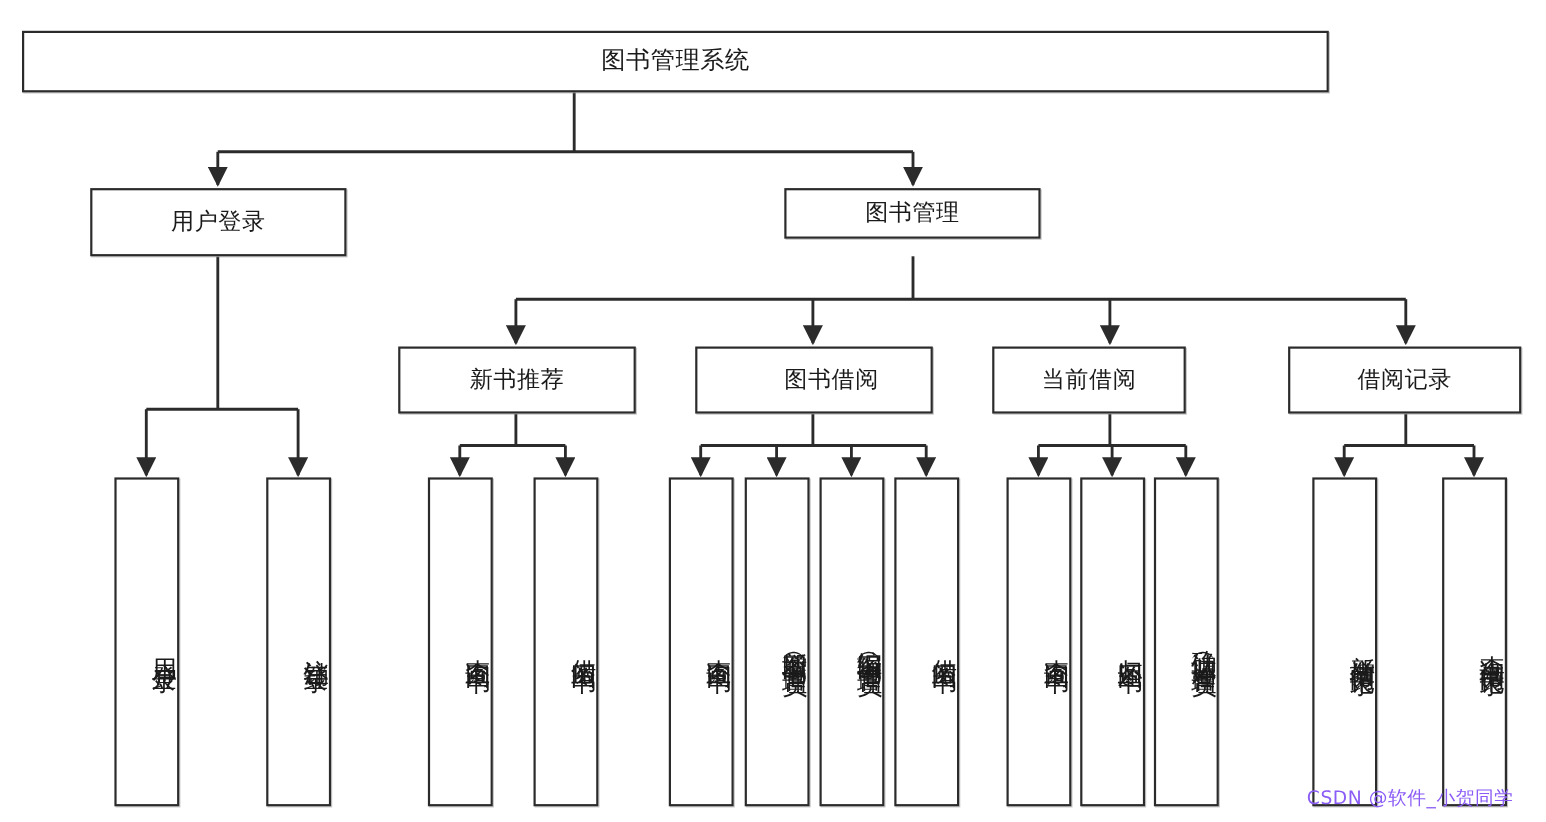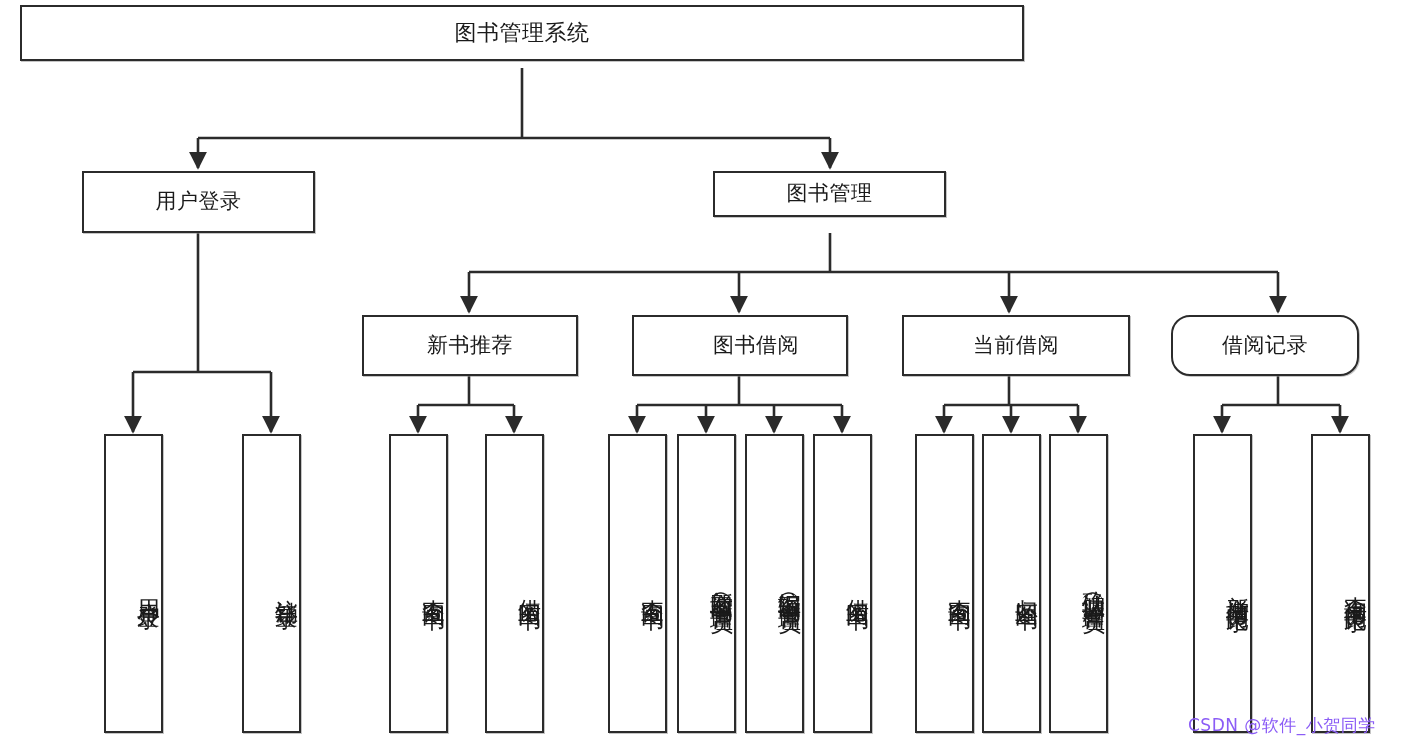--- a/index.html
+++ b/index.html
@@ -136,45 +136,45 @@
       <path d="M 1011 405 L 1011 432" marker-end="url(#arrow)"></path>
       <path d="M 1078 405 L 1078 432" marker-end="url(#arrow)"></path>
 
       <path d="M 1278 376 L 1278 405"></path>
       <path d="M 1222 405 L 1340 405"></path>
       <path d="M 1222 405 L 1222 432" marker-end="url(#arrow)"></path>
       <path d="M 1340 405 L 1340 432" marker-end="url(#arrow)"></path>
     </g>
   </svg>
 
-  <div class="node horiz root" style="left:20px; top:5px; width:1004px; height:56px;">
+  <div class="node horiz root" style="left:20px; top:28px; width:1188px; height:56px;">
     <span class="node-label">图书管理系统</span>
   </div>
 
   <div class="node horiz" style="left:82px; top:171px; width:233px; height:62px;">
     <span class="node-label">用户登录</span>
   </div>
 
   <div class="node horiz" style="left:713px; top:171px; width:233px; height:46px;">
     <span class="node-label">图书管理</span>
   </div>
 
   <div class="node horiz" style="left:362px; top:315px; width:216px; height:61px;">
     <span class="node-label">新书推荐</span>
   </div>
 
   <div class="node horiz" style="left:632px; top:315px; width:216px; height:61px;padding-left:32px;">
     <span class="node-label">图书借阅</span>
   </div>
 
-  <div class="node horiz" style="left:902px; top:315px; width:228px; height:61px;">
+  <div class="node horiz" style="left:902px; top:315px; width:176px; height:61px;">
     <span class="node-label">当前借阅</span>
   </div>
 
-  <div class="node horiz" style="left:1171px; top:315px; width:188px; height:61px;border-radius:19px;">
+  <div class="node horiz" style="left:1171px; top:315px; width:212px; height:61px;">
     <span class="node-label">借阅记录</span>
   </div>
 
   <div class="node vert" style="left:104px; top:434px; width:59px; height:299px;">
     <span class="node-label">用户登录</span>
   </div>
 
   <div class="node vert" style="left:242px; top:434px; width:59px; height:299px;">
     <span class="node-label">注销登录</span>
   </div>

